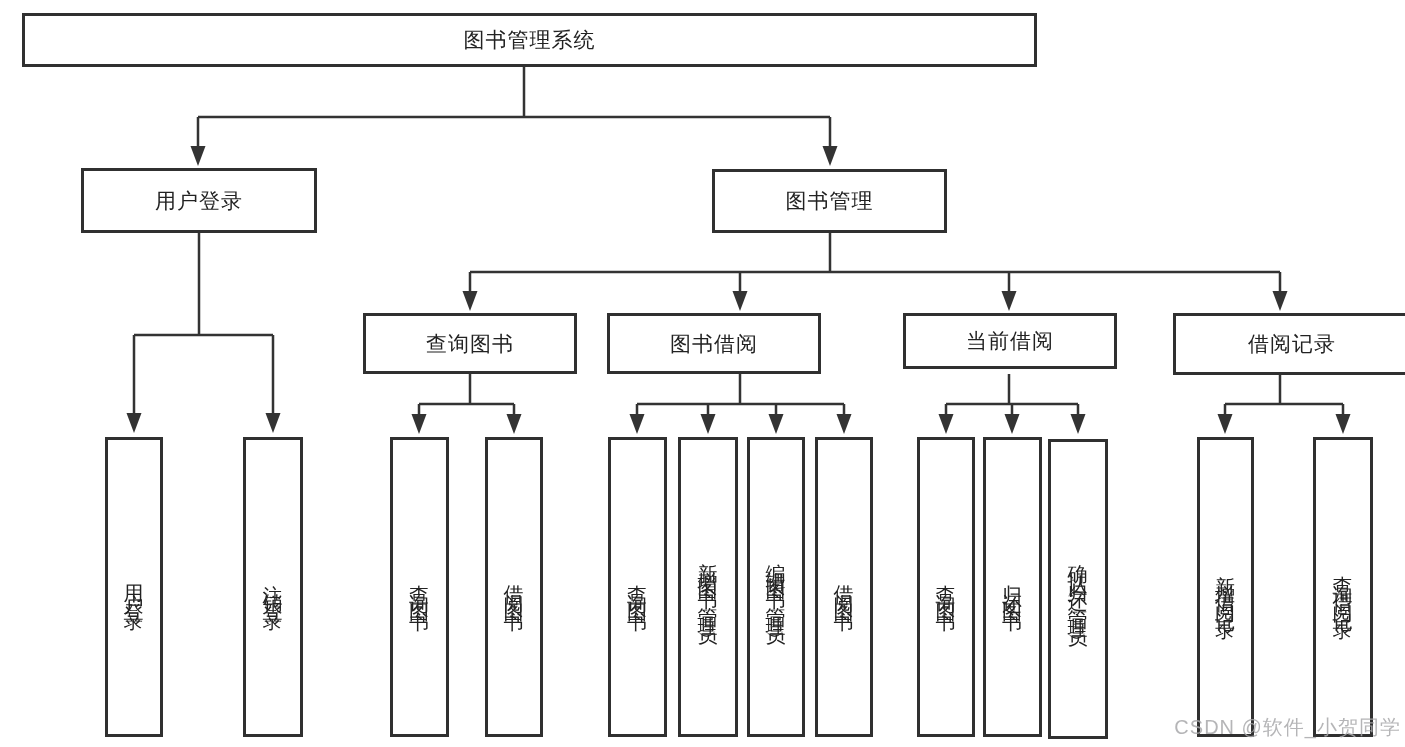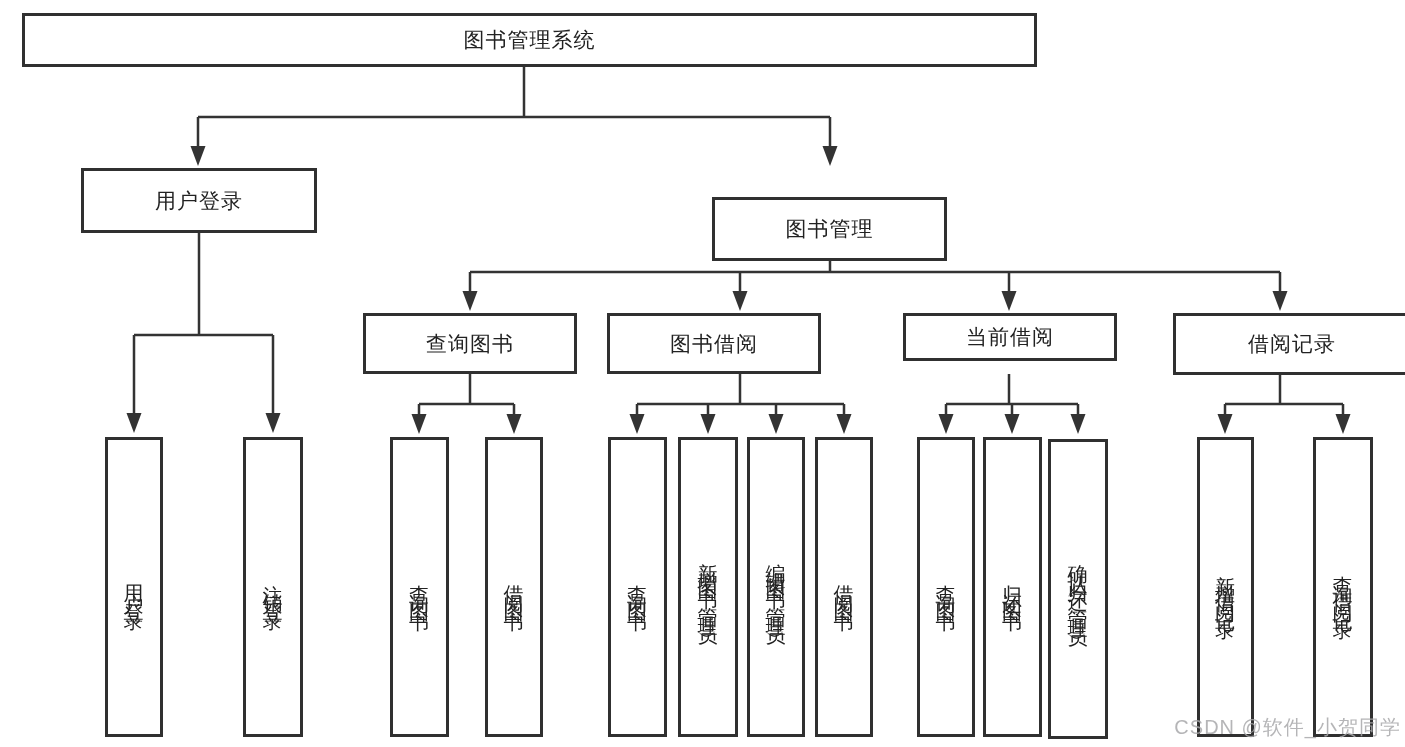--- a/index.html
+++ b/index.html
@@ -103,31 +103,31 @@
     </g>
   </svg>
 
   <div class="node hbox" style="left:22px; top:13px; width:1015px; height:54px;">
     <span>图书管理系统</span>
   </div>
 
   <div class="node hbox" style="left:81px; top:168px; width:236px; height:65px;">
     <span>用户登录</span>
   </div>
-  <div class="node hbox" style="left:712px; top:169px; width:235px; height:64px;margin-top:28px;">
+  <div class="node hbox" style="left:712px; top:169px; width:235px; height:64px;">
     <span>图书管理</span>
   </div>
 
   <div class="node hbox" style="left:363px; top:313px; width:214px; height:61px;">
     <span>查询图书</span>
   </div>
   <div class="node hbox" style="left:607px; top:313px; width:214px; height:61px;">
     <span>图书借阅</span>
   </div>
-  <div class="node hbox" style="left:903px; top:313px; width:214px; height:48px;">
+  <div class="node hbox" style="left:903px; top:313px; width:214px; height:56px;">
     <span>当前借阅</span>
   </div>
   <div class="node hbox" style="left:1173px; top:313px; width:238px; height:62px;">
     <span>借阅记录</span>
   </div>
 
   <div class="node vbox" style="left:105px; top:437px; width:58px; height:300px;">
     <span class="vtext">用户登录</span>
   </div>
   <div class="node vbox" style="left:243px; top:437px; width:60px; height:300px;">

